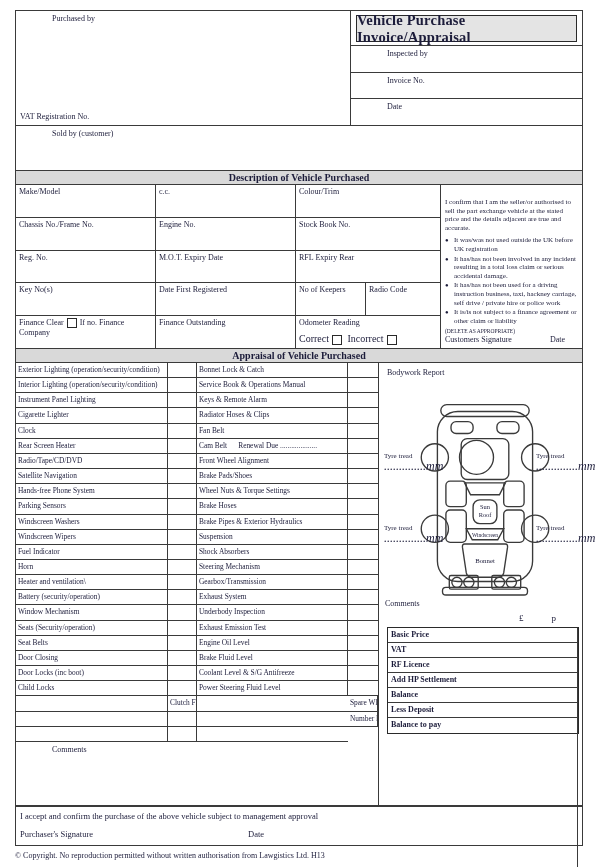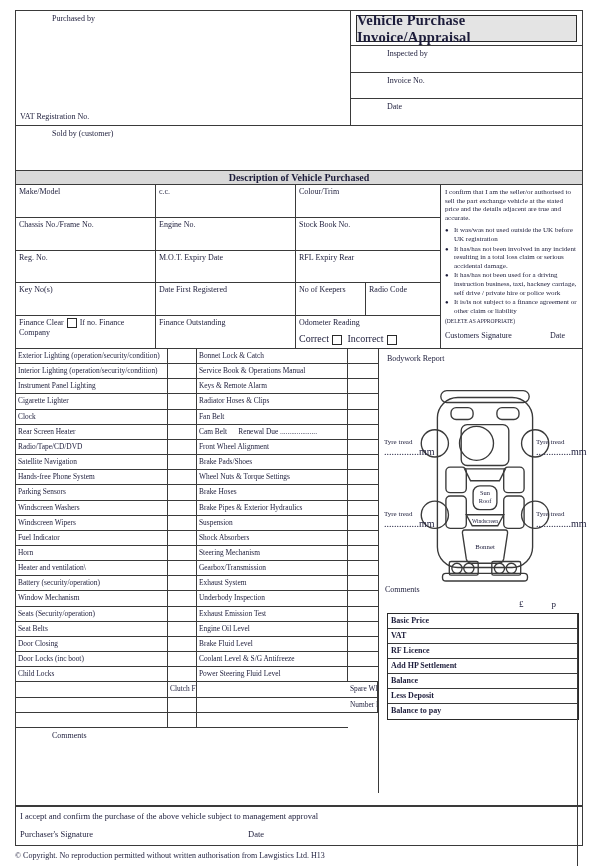--- a/index.html
+++ b/index.html
@@ -21,21 +21,21 @@
   .sold { height:45px; border-bottom:1px solid #3a3a3a; }
 
   
   .bar { height:14px; background:#d9d9d9; border-bottom:1px solid #3a3a3a; display:flex; align-items:center; justify-content:center;
     font-weight:bold; font-size:10px; }
 
   
   .desc { display:grid; grid-template-columns:140px 140px 145px 1fr; grid-auto-rows:32.8px; }
   .dcell { border-right:1px solid #3a3a3a; border-bottom:1px solid #3a3a3a; font-size:8px; padding:2px 3px; position:relative; }
   .confirm { grid-column:4; grid-row:1 / span 5; border-bottom:1px solid #3a3a3a; font-size:7px; line-height:8.6px;
-    padding:3px 4px; display:flex; flex-direction:column; }
+    padding:13px 4px; display:flex; flex-direction:column; }
   .confirm ul { list-style:none; margin-top:4px; }
   .confirm li { padding-left:9px; position:relative; margin-bottom:1px; }
   .confirm li::before { content:"●"; position:absolute; left:0; top:0; font-size:6px; }
   .delnote { font-size:5.5px; margin-top:1px; }
   .sigrow { margin-top:auto; display:flex; font-size:8px; padding-bottom:4px; }
   .sigrow .dt { margin-left:38px; }
   .split { display:flex; height:100%; }
   .split > div { flex:1; padding:2px 3px; }
   .split > div:first-child { border-right:1px solid #3a3a3a; flex:0 0 70px; }
   .cb { display:inline-block; width:10px; height:10px; border:1px solid #2a2a2a; vertical-align:middle; background:#fff; margin:0 3px; }
@@ -45,21 +45,21 @@
   .main { position:relative; height:444px; }
   .agrid { position:absolute; left:0; top:0; width:362px; display:grid; grid-template-columns:152px 29px 151px 30px; grid-auto-rows:15.16px; }
   .ac { border-bottom:1px solid #3a3a3a; border-right:1px solid #3a3a3a; font-size:7.4px; line-height:14px;
     padding:0 2px; white-space:pre; overflow:hidden; }
   .comments-left { position:absolute; left:0; top:379px; width:362px; height:65px; }
 
   .bodywork { position:absolute; left:362px; top:0; width:206px; height:444px; border-left:1px solid #3a3a3a; }
   .bw-title { font-size:8px; padding:5px 8px; }
   .carbox { position:absolute; left:38px; top:24px; width:136px; height:224px; }
   .tyre { position:absolute; font-size:7px; line-height:10px; width:46px; }
-  .tyre .mm { font-size:10px; }
+  .tyre .mm { font-size:12px;font-style:italic; }
   .bw-comments { position:absolute; left:6px; top:236px; font-size:8px; }
   .price-head { position:absolute; left:8px; top:250px; width:192px; display:flex; font-size:9px; }
   .price-head span:first-child { margin-left:132px; }
   .price-head span:last-child { margin-left:28px; }
   .ptable { position:absolute; left:8px; top:264px; width:192px; border:1.5px solid #2a2a2a; }
   .prow { display:flex; height:15px; border-bottom:1px solid #3a3a3a;flex-direction:column; }
   .prow:last-child { border-bottom:none; }
   .pl { flex:0 0 128px; border-right:1px solid #3a3a3a; font-size:8px; font-weight:bold; padding:1px 3px; line-height:12px; }
   .pv { flex:0 0 34px; border-right:1px solid #3a3a3a; }
   .pp { flex:1; }
@@ -146,20 +146,21 @@
     <div class="dcell"><span>Finance Outstanding</span></div>
     <div class="dcell">
       <span>Odometer Reading</span>
       <div class="odom-opts">
         <span>Correct</span><span class="cb"></span>
         <span>Incorrect</span><span class="cb"></span>
       </div>
     </div>
   </div>
 
+  <div class="bar">Appraisal of Vehicle Purchased</div>
 
   <div class="main">
     <div class="agrid">
         <div class="ac">Exterior Lighting (operation/security/condition)</div>
         <div class="ac"></div>
         <div class="ac">Bonnet Lock &amp; Catch</div>
         <div class="ac" style="border-right: none;"></div>
         <div class="ac">Interior Lighting (operation/security/condition)</div>
         <div class="ac"></div>
         <div class="ac">Service Book &amp; Operations Manual</div>

